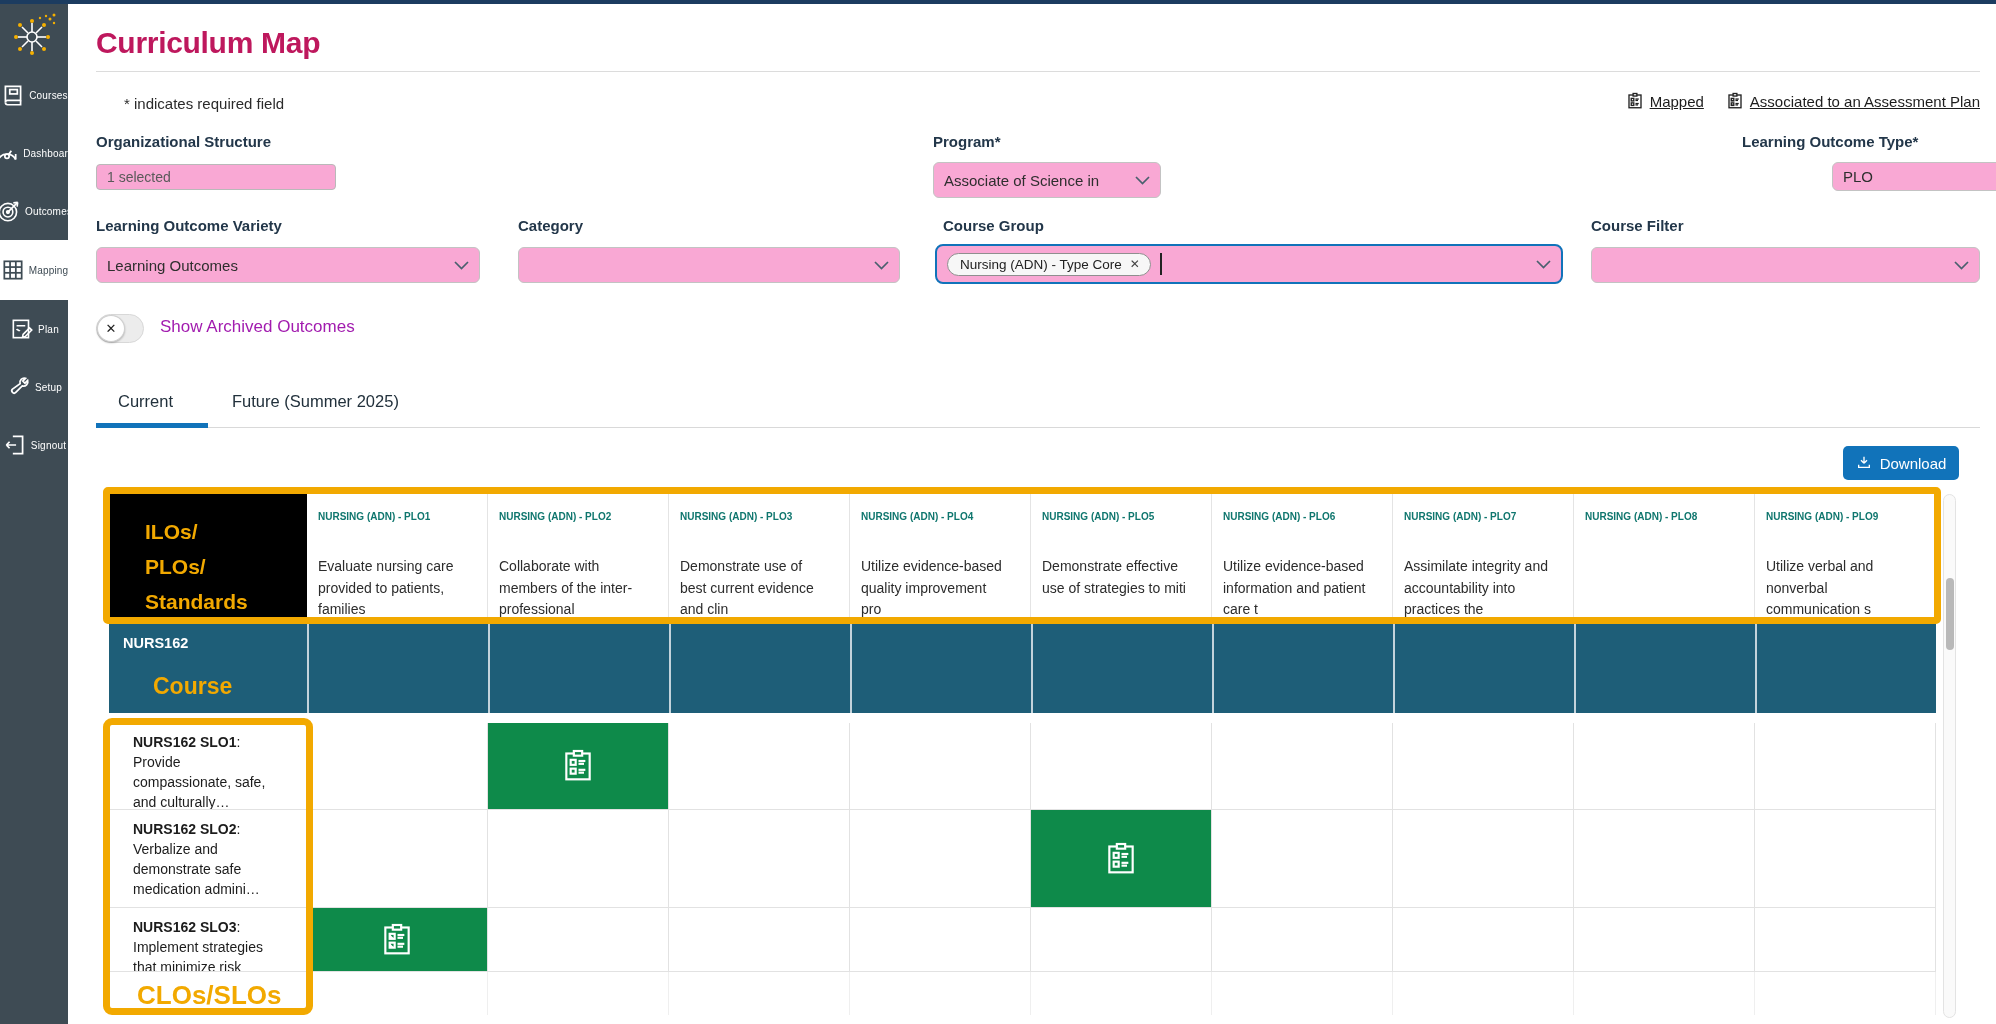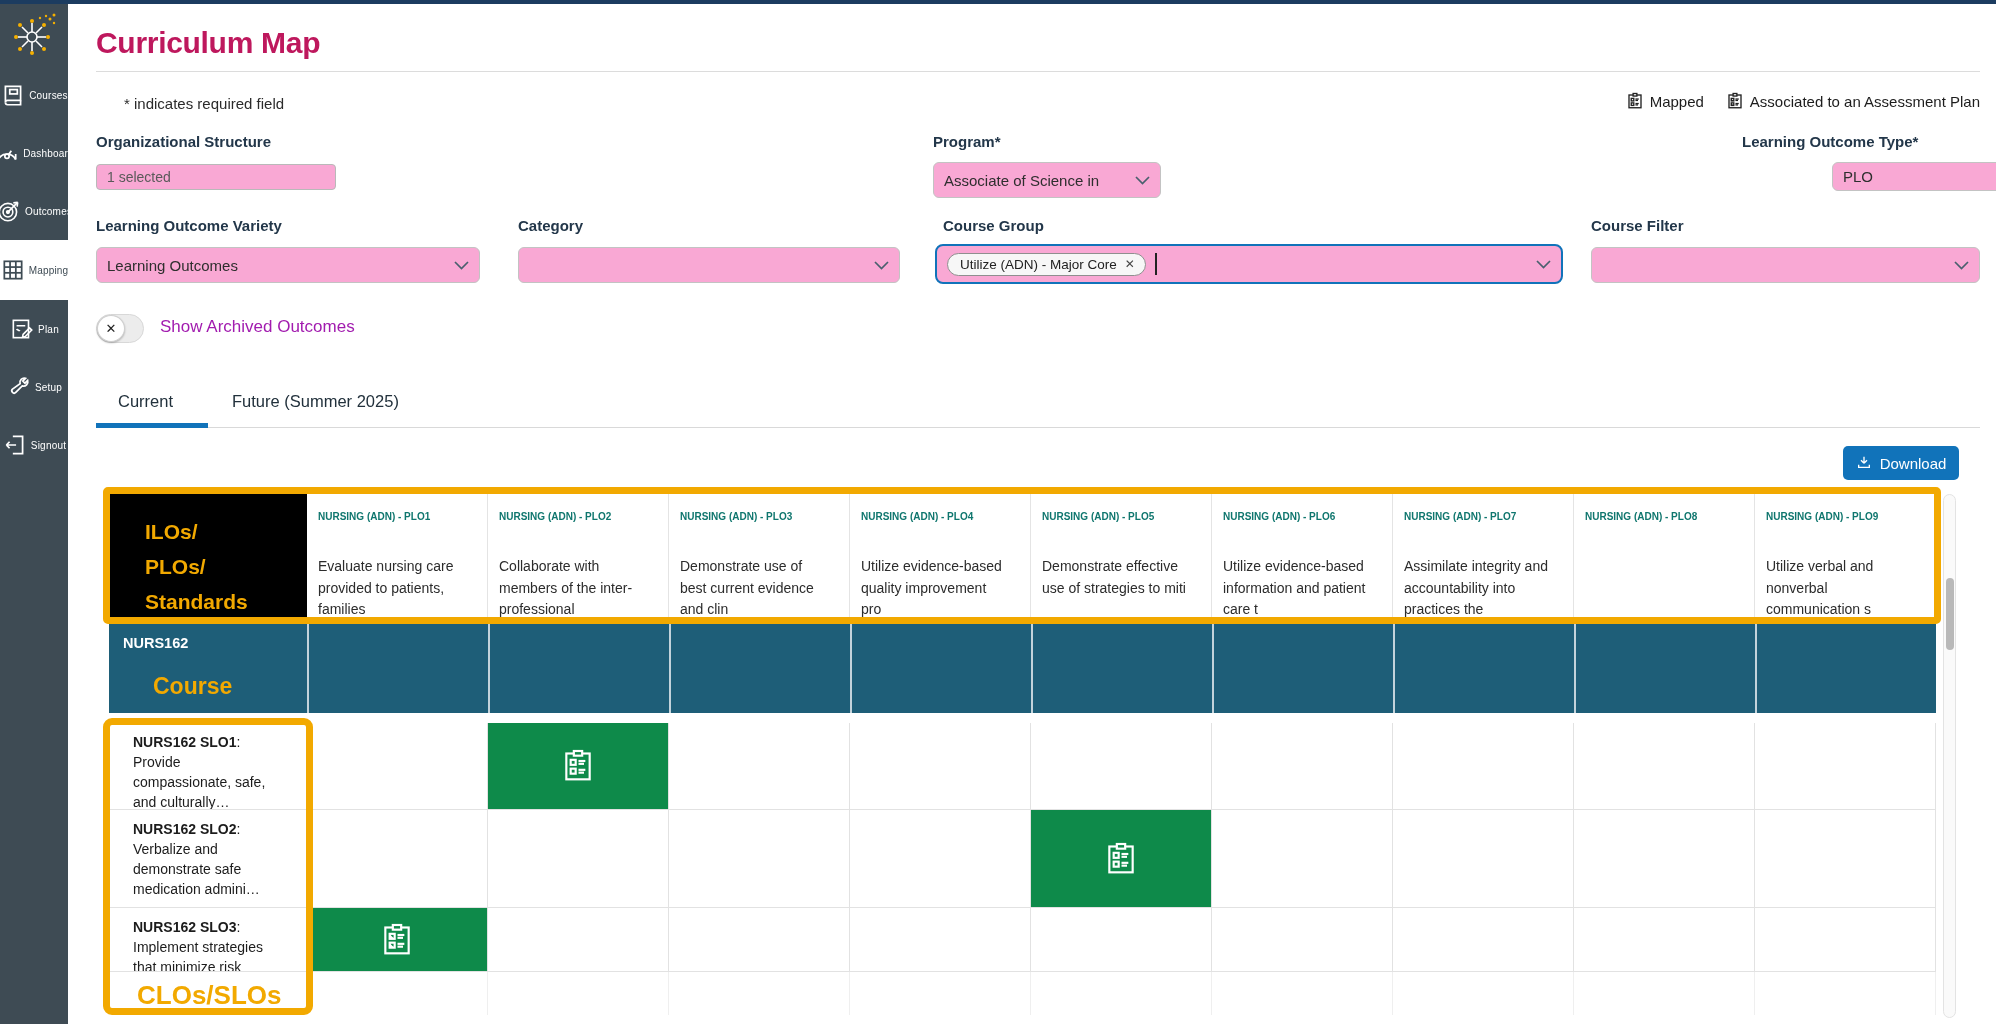--- a/index.html
+++ b/index.html
@@ -14,21 +14,21 @@
   .logo { height:62px; display:flex; align-items:center; justify-content:center; }
   .nav-item { height:58px; display:flex; flex-direction:row; align-items:center; justify-content:center; gap:3px; color:#fff; cursor:pointer; }
   .nav-item.active { background:#fff; color:#3e4b54; height:60px; }
   .nav-item .lbl { font-size:10px; letter-spacing:.2px; }
   .nav-item svg { display:block; }
 
   
   .page-title { position:absolute; left:96px; top:26px; font-size:30px; font-weight:600; color:#be185d; letter-spacing:-.3px; }
   .title-rule { position:absolute; left:96px; top:71px; width:1884px; height:1px; background:#dcdcdc; }
   .req-note { position:absolute; left:96px; top:95px; font-size:15px; color:#2b2b2b;margin-left:28px; }
-  .legend { position:absolute; top:92px; right:16px; display:flex; align-items:center; gap:22px; font-size:15px; color:#1d1d1d; }
+  .legend { position:absolute; top:92px; right:16px; display:flex; align-items:center; gap:22px; font-size:15px; color:#1d1d1d;text-decoration:underline; }
   .legend .li { display:flex; align-items:center; gap:6px; }
   .legend svg { display:block; }
 
   
   .f-label { position:absolute; font-size:15px; font-weight:bold; color:#23374a; }
   .field { position:absolute; border:1px solid #c3c3c3; border-radius:6px; background:#f9a8d4; display:flex; align-items:center; padding:0 10px; font-size:15px; color:#2e2e2e; }
   .field .chev { margin-left:auto; display:flex; align-items:center; }
   .mini-select { border-radius:4px; border:1px solid #b9b9b9; color:#5a5a5a; font-size:14px; }
   .cg-field { border:2px solid #1173ba; border-radius:8px; }
   .tag { display:inline-flex; align-items:center; gap:8px; border:1px solid #8f8f8f; background:#f7f7f7; border-radius:14px; padding:3px 10px 3px 12px; font-size:13.5px; color:#222; }
@@ -272,21 +272,21 @@
   <span class="chev">
       <svg width="15" height="9" viewBox="0 0 15 9">
         <polyline points="1,1 7.5,7.5 14,1" stroke="#49606e" stroke-width="1.7" fill="none"></polyline>
       </svg>
     </span>
 </div>
 
 <div class="f-label" style="left:943px; top:217px;">Course Group</div>
 <div class="field cg-field" style="left:935px; top:244px; width:628px; height:40px;">
   <span class="tag">
-    <span>Utilize (ADN) - Major Core</span>
+    <span>Nursing (ADN) - Type Core</span>
     <span class="x">✕</span>
   </span>
   <span class="caret"></span>
   <span class="chev">
       <svg width="15" height="9" viewBox="0 0 15 9">
         <polyline points="1,1 7.5,7.5 14,1" stroke="#49606e" stroke-width="1.7" fill="none"></polyline>
       </svg>
     </span>
 </div>
 

